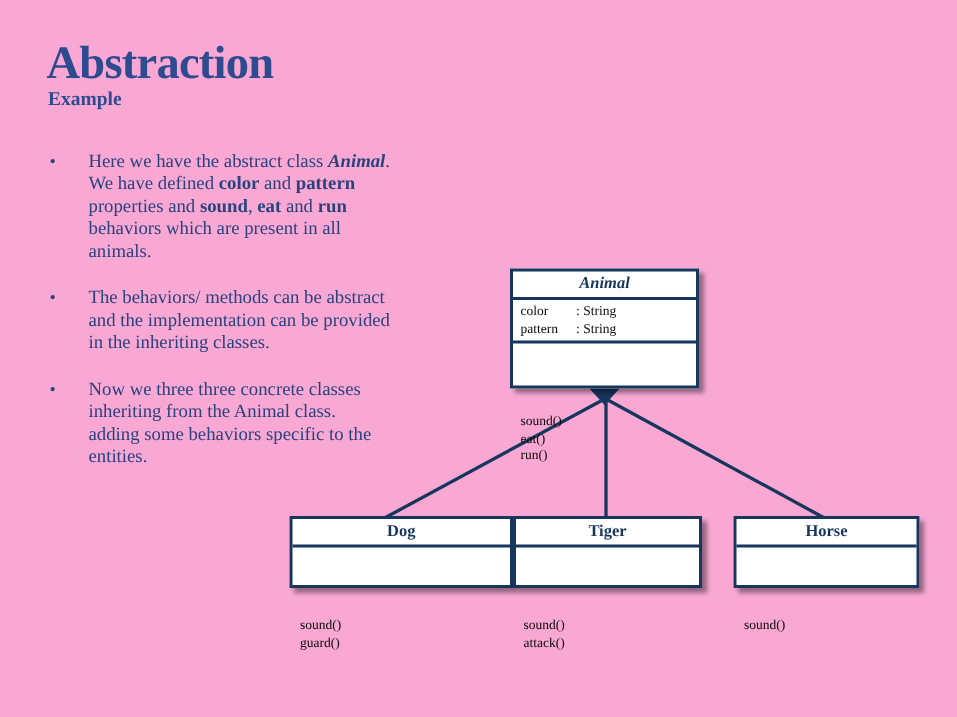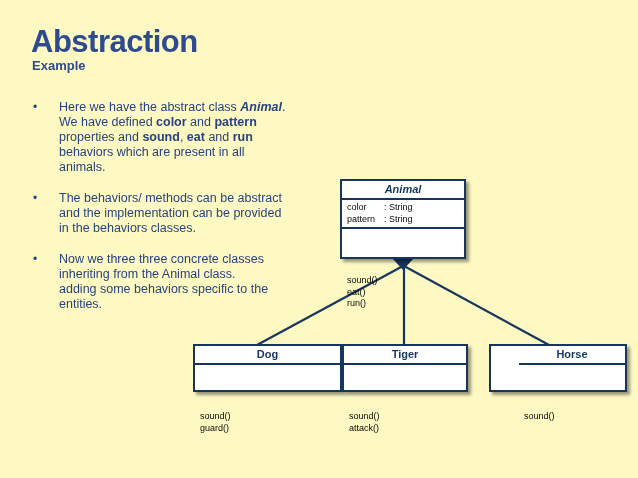--- a/index.html
+++ b/index.html
@@ -6,22 +6,22 @@
     --navy-title:#2E4B8F;
     --navy-text:#28437E;
     --navy-line:#17365D;
     --method-text:#0a0a0a;
     --shadow:rgba(0,0,0,0.40);
   }
   html,body{margin:0;padding:0;background:#ffffff;}
   .slide{
     position:relative;
     width:638px;height:478px;
-    background:#fef9c3;
-    font-family:Liberation Sans, sans-serif;
+    background:#f9a8d4;
+    font-family:Liberation Serif, serif;
     overflow:hidden;
   }
   .page-title{
     position:absolute;left:31px;top:24px;margin:0;
     font-size:31px;font-weight:bold;letter-spacing:-0.5px;
     color:var(--navy-title);
   }
   .page-subtitle{
     position:absolute;left:32px;top:58px;margin:0;
     font-size:13px;font-weight:bold;
@@ -55,21 +55,21 @@
   .class-section{
     font-size:9px;line-height:11.5px;color:var(--method-text);
     padding:2px 5px;
   }
   .class-section.attrs{border-bottom:2px solid var(--navy-line);}
   .class-section.grow{flex:1;margin-top:44px;}
   .attr-name{display:inline-block;width:37px;}
   #animal-box{left:340px;top:179px;width:126px;height:80px;}
   #dog-box{left:193px;top:344px;width:149px;height:48px;}
   #tiger-box{left:342px;top:344px;width:126px;height:48px;}
-  #horse-box{left:489px;top:344px;width:138px;height:48px;padding-left:28px;}
+  #horse-box{left:489px;top:344px;width:124px;height:48px;}
   .connectors{position:absolute;left:0;top:0;width:638px;height:478px;pointer-events:none;}
 </style>
 </head>
 <body>
 
 <div class="slide">
 
   <h1 class="page-title">Abstraction</h1>
   <h2 class="page-subtitle">Example</h2>
 
@@ -82,21 +82,21 @@
           <div><span>properties and </span><span class="b">sound</span><span>, </span><span class="b">eat</span><span> and </span><span class="b">run</span></div>
           <div><span>behaviors which are present in all</span></div>
           <div><span>animals.</span></div>
         </div>
       </div>
       <div class="bullet">
         <div class="bullet-marker">•</div>
         <div class="bullet-text">
           <div><span>The behaviors/ methods can be abstract</span></div>
           <div><span>and the implementation can be provided</span></div>
-          <div><span>in the behaviors classes.</span></div>
+          <div><span>in the inheriting classes.</span></div>
         </div>
       </div>
       <div class="bullet">
         <div class="bullet-marker">•</div>
         <div class="bullet-text">
           <div><span>Now we three three concrete classes</span></div>
           <div><span>inheriting from the Animal class.</span></div>
           <div><span>adding some behaviors specific to the</span></div>
           <div><span>entities.</span></div>
         </div>

